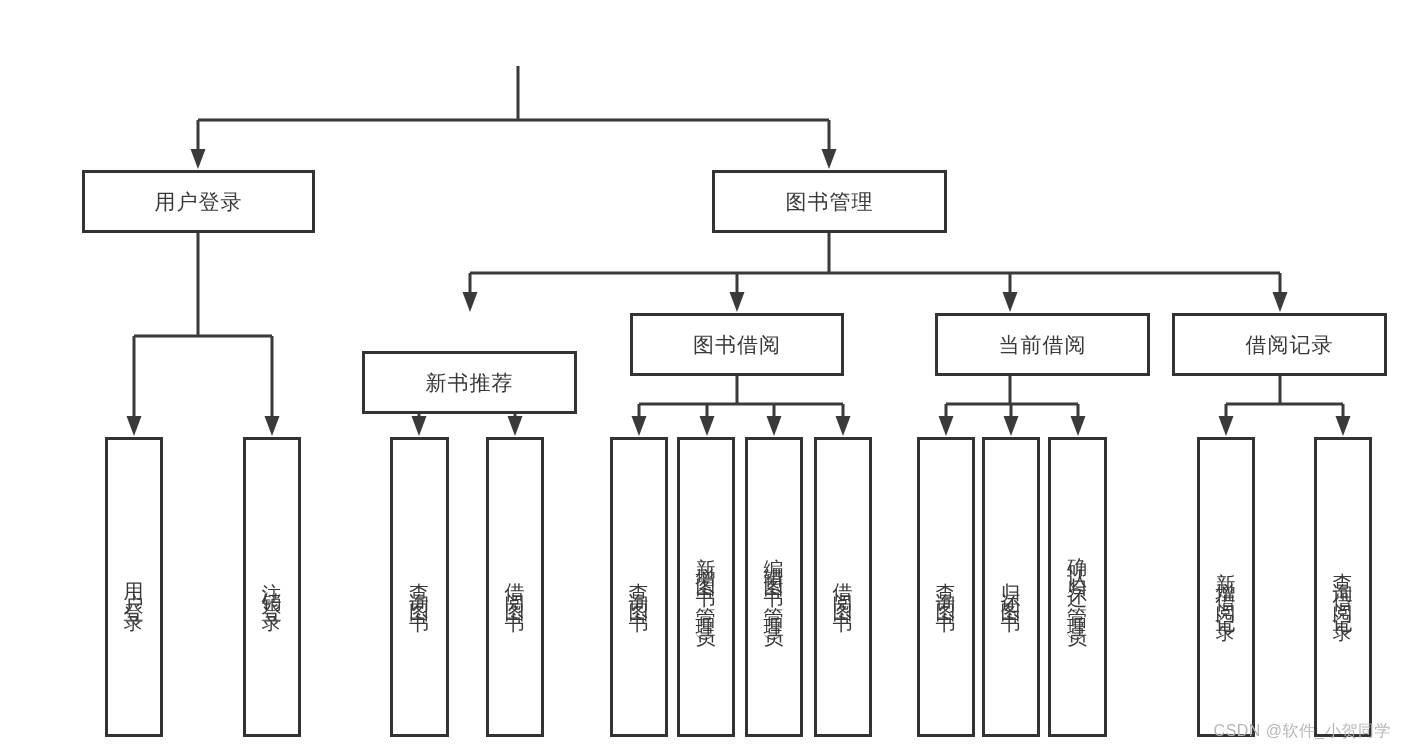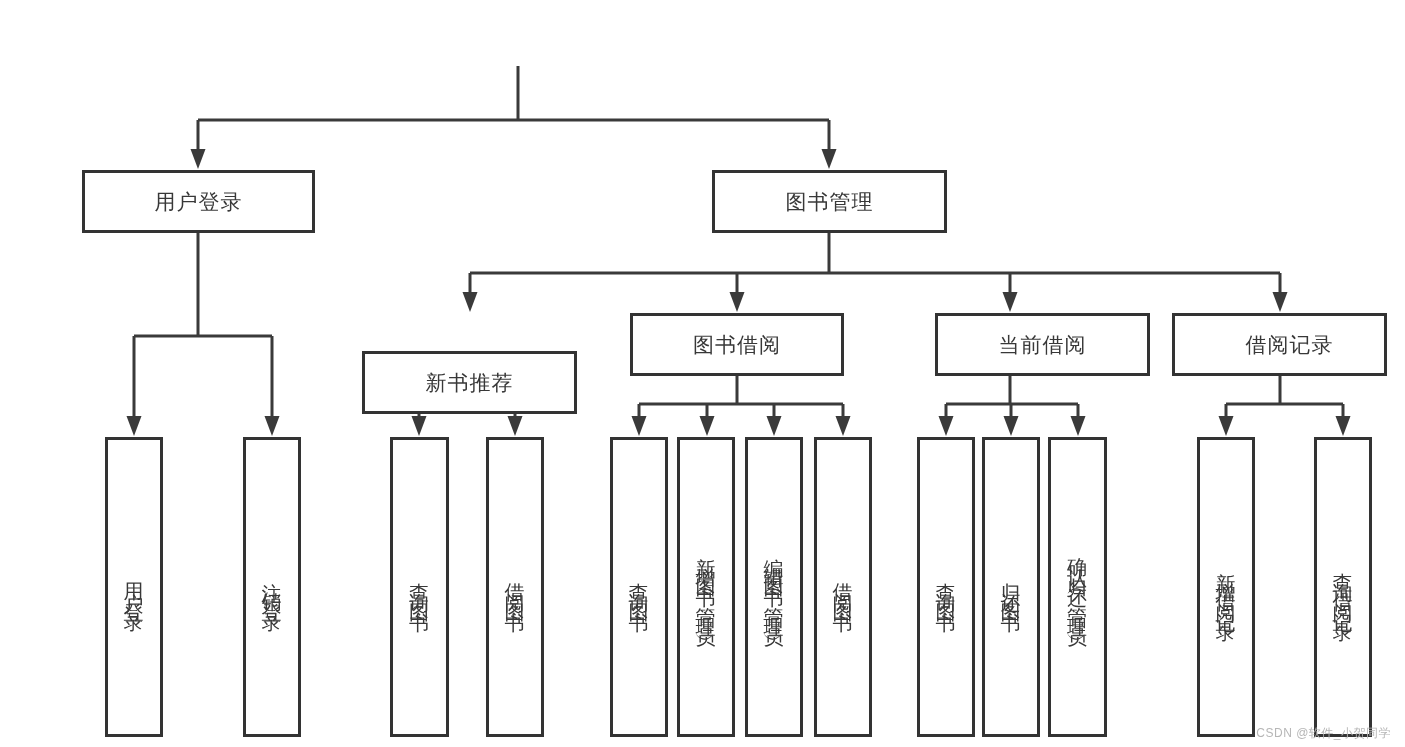--- a/index.html
+++ b/index.html
@@ -31,21 +31,21 @@
   .vbox span{
     writing-mode:vertical-rl;
     text-orientation:mixed;
     font-size:20px;color:#383838;
     letter-spacing:10px;line-height:1;
     white-space:nowrap;
   }
   .watermark{
     position:absolute;z-index:6;
     right:14px;bottom:5px;
-    font-size:12px;color:#b6b6b6;
+    font-size:16px;color:#b6b6b6;
     letter-spacing:0.5px;
     white-space:nowrap;
   }
 </style>
 </head>
 <body>
 
 <div class="stage">
 
   <svg class="connectors" width="1405" height="747" viewBox="0 0 1405 747">

